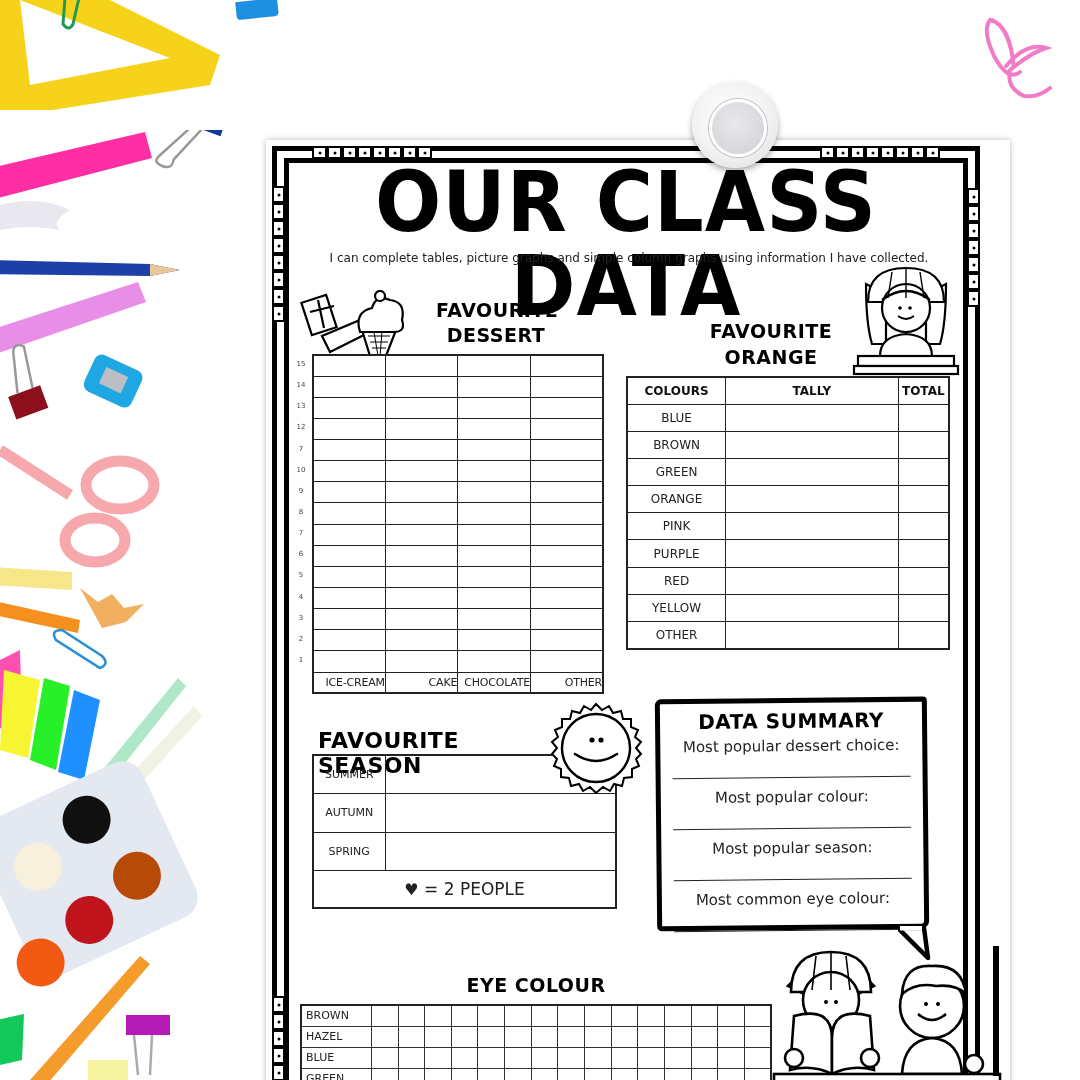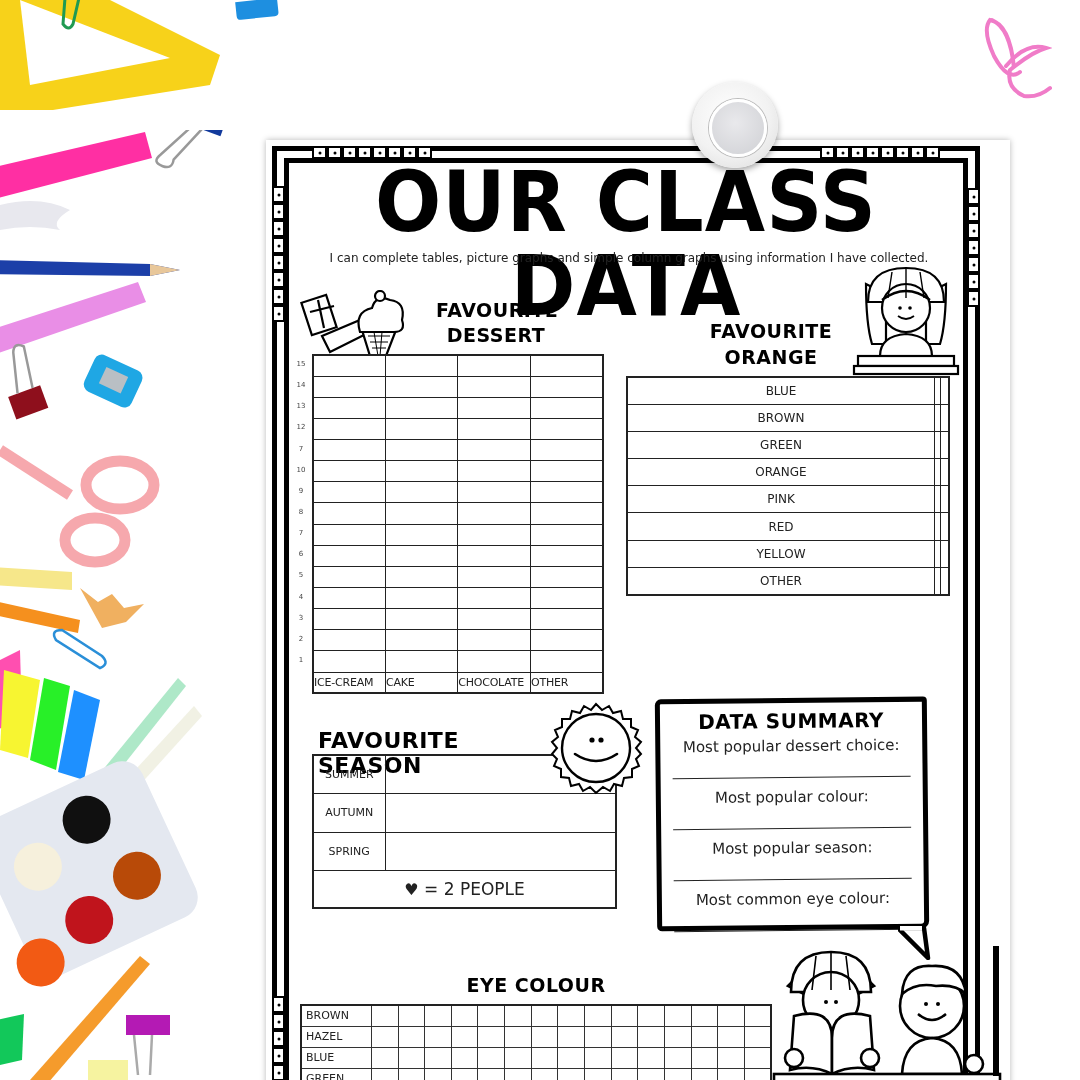--- a/index.html
+++ b/index.html
@@ -42,21 +42,21 @@
 
   .heading { font-family: "DejaVu Sans", sans-serif; font-weight: bold; color: #000; text-align: center; letter-spacing: 0.5px; }
 
   
   .dessert-title { position: absolute; left: 170px; top: 158px; width: 120px; font-size: 19px; line-height: 25px; }
   .dessert-clipart { position: absolute; left: 34px; top: 150px; width: 108px; height: 66px; }
   .ylabels { position: absolute; left: 28px; top: 214px; width: 14px; }
   .ylabels div { height: 21.15px; font-size: 7px; color: #444; line-height: 21px; text-align: center; }
   .bar-grid { position: absolute; left: 46px; top: 214px; width: 292px; border: 2px solid #222; border-collapse: collapse; }
   .bar-grid td { border: 1.5px solid #222; height: 21.15px; width: 73px; }
-  .bar-grid tr.cats td { height: 21px; font-size: 11px; text-align: left; color: #222; letter-spacing: -0.2px; }
+  .bar-grid tr.cats td { height: 21px; font-size: 11px; text-align: right; color: #222; letter-spacing: -0.2px; }
 
   
   .colour-title { position: absolute; left: 430px; top: 178px; width: 150px; font-size: 19px; line-height: 26px; }
   .colour-girl { position: absolute; left: 586px; top: 124px; width: 108px; height: 112px; }
   .tally { position: absolute; left: 360px; top: 236px; width: 324px; border-collapse: collapse; border: 2px solid #222; }
   .tally th { border: 1.5px solid #222; height: 27px; font-size: 12px; font-weight: bold; }
   .tally td { border: 1.5px solid #222; height: 27.2px; font-size: 12px; text-align: center; color: #222; }
   .tally .c1 { width: 99px; } .tally .c2 { width: 174px; } .tally .c3 { width: 51px; }
 
   
@@ -381,20 +381,25 @@
       <circle cx="58" cy="44" r="1.8"></circle>
     <path d="M46,52 q8,6 16,0" fill="none" stroke="#000" stroke-width="1.8"></path>
     <g stroke="#000" stroke-width="1.4">
         <line x1="40" y1="8" x2="36" y2="34"></line>
         <line x1="54" y1="4" x2="54" y2="34"></line>
         <line x1="68" y1="8" x2="72" y2="34"></line>
       </g>
   </svg>
   <table class="tally">
     <tbody>
+        <tr>
+      <th class="c1">COLOURS</th>
+      <th class="c2">TALLY</th>
+      <th class="c3">TOTAL</th>
+    </tr>
     <tr>
           <td>BLUE</td>
           <td></td>
           <td></td>
         </tr>
     <tr>
           <td>BROWN</td>
           <td></td>
           <td></td>
         </tr>
@@ -403,20 +408,25 @@
           <td></td>
           <td></td>
         </tr>
     <tr>
           <td>ORANGE</td>
           <td></td>
           <td></td>
         </tr>
     <tr>
           <td>PINK</td>
+          <td></td>
+          <td></td>
+        </tr>
+    <tr>
+          <td>PURPLE</td>
           <td></td>
           <td></td>
         </tr>
     <tr>
           <td>RED</td>
           <td></td>
           <td></td>
         </tr>
     <tr>
           <td>YELLOW</td>

